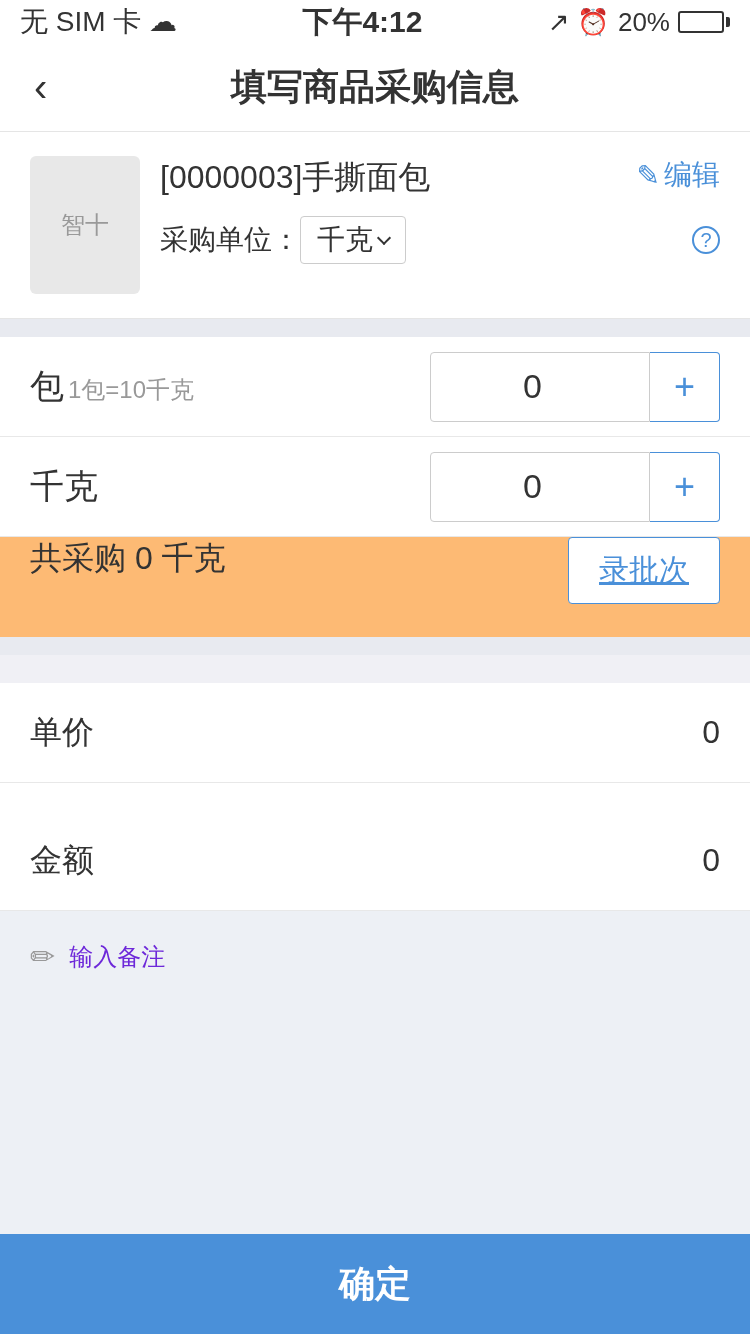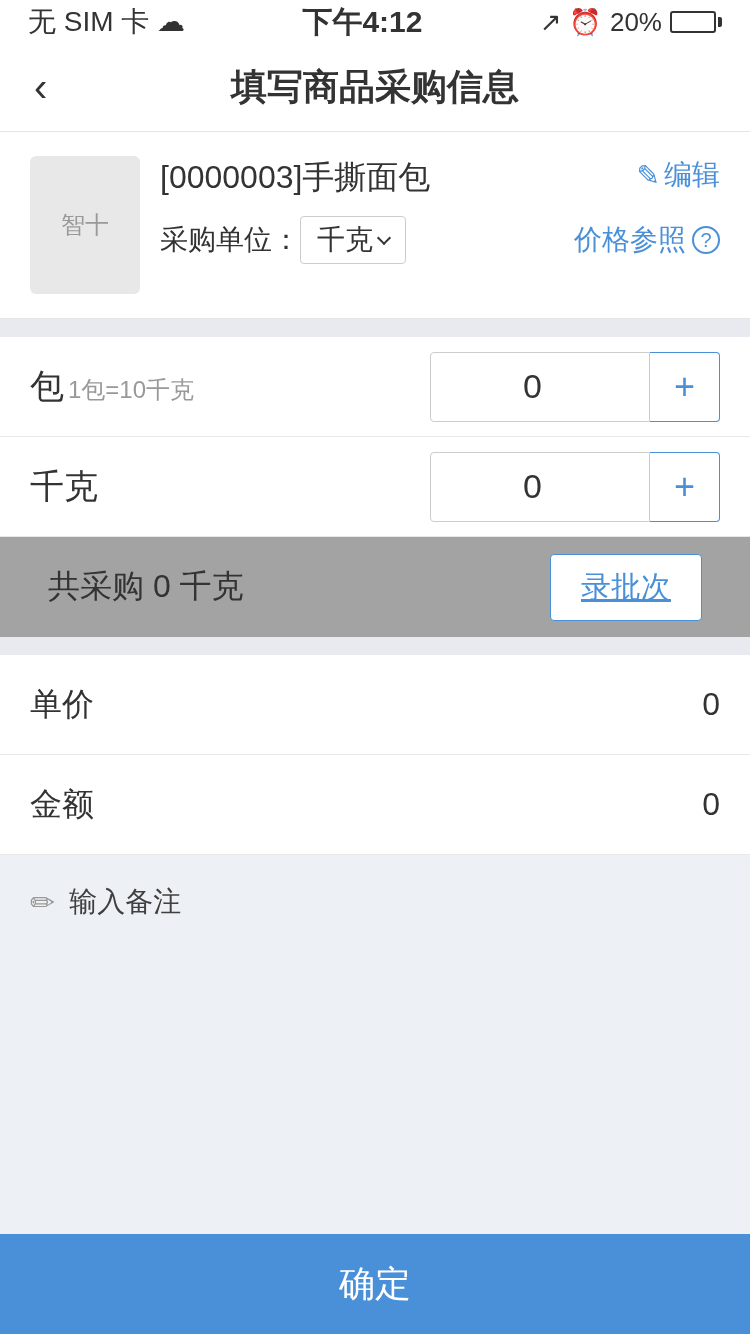--- a/index.html
+++ b/index.html
@@ -13,21 +13,21 @@
       color: #333;
     }
 
     
     .status-bar {
       height: 44px;
       background: #fff;
       display: flex;
       align-items: center;
       justify-content: space-between;
-      padding: 0 28px;
+      padding: 0 20px;
       font-size: 28px;
       font-weight: 500;
     }
     .status-left { display: flex; align-items: center; gap: 10px; }
     .status-center { font-size: 30px; font-weight: 600; }
     .status-right { display: flex; align-items: center; gap: 8px; font-size: 26px; }
     .battery-icon {
       display: inline-flex; align-items: center;
     }
     .battery-body {
@@ -144,23 +144,23 @@
       width: 70px; height: 70px;
       background: #fff; border: 1px solid #4a90d9;
       border-radius: 0 4px 4px 0;
       display: flex; align-items: center; justify-content: center;
       font-size: 36px; color: #4a90d9; cursor: pointer;
       border-left: none;
     }
 
     
     .total-row {
-      background: #a3a3a3;
-      display: flex; align-items: center; justify-content: space-between;
-      padding: 0 48px;
+      background: #fdba74;
+      display: flex; align-items: flex-start; justify-content: space-between;
+      padding: 0 30px;
       min-height: 100px;
       border-bottom: none;
     }
     .total-label {
       font-size: 32px; color: #333;
     }
     .batch-btn {
       border: 1px solid #4a90d9; border-radius: 4px;
       color: #4a90d9; font-size: 30px;
       padding: 12px 30px; cursor: pointer; background: #fff; text-decoration: underline;
@@ -169,53 +169,54 @@
     
     .price-section {
       background: #fff;
       margin-top: 0;
     }
     .price-row {
       display: flex; align-items: center; justify-content: space-between;
       padding: 0 30px;
       min-height: 100px;
       border-bottom: 1px solid #e8e8e8;
+      margin-top: 28px;
     }
     .price-label { font-size: 32px; color: #333; }
     .price-value { font-size: 32px; color: #333; }
 
     
     .notes-section {
       background: #edf0f5;
       padding: 28px 30px;
       display: flex; align-items: center; gap: 14px;
       margin-top: 0;
       min-height: 90px;
     }
     .notes-icon { font-size: 30px; color: #999; }
-    .notes-placeholder { font-size: 28px; color: #404040; }
+    .notes-placeholder { font-size: 24px; color: #6d28d9; }
 
     
     .bottom-area {
       background: #edf0f5;
       flex: 1;
       min-height: 340px;
     }
 
     
     .confirm-bar {
       position: fixed;
       bottom: 0; left: 0;
       width: 750px; height: 100px;
       background: #4a90d9;
       display: flex; align-items: center; justify-content: center;
       cursor: pointer;
     }
     .confirm-label {
-      font-size: 36px; color: #fff; font-weight: 400;
+      font-size: 36px; color: #fff; font-weight: 700;
     }
 
     .chevron-down {
       display: inline-block;
       border: solid #333;
       border-width: 0 2px 2px 0;
       padding: 4px;
       transform: rotate(45deg);
       margin-bottom: 4px;
     }
@@ -258,21 +259,20 @@
     </div>
     <div class="product-unit-row">
       <div style="display:flex;align-items:center;">
         <span class="unit-label">采购单位：</span>
         <div class="unit-select">
           <span>千克</span>
           <span class="chevron-down"></span>
         </div>
       </div>
       <div class="price-ref">
-        <span>价格参照</span>
         <span class="help-circle">?</span>
       </div>
     </div>
   </div>
 </div>
 
 <div class="section-divider"></div>
 
 <div class="form-section">
 

